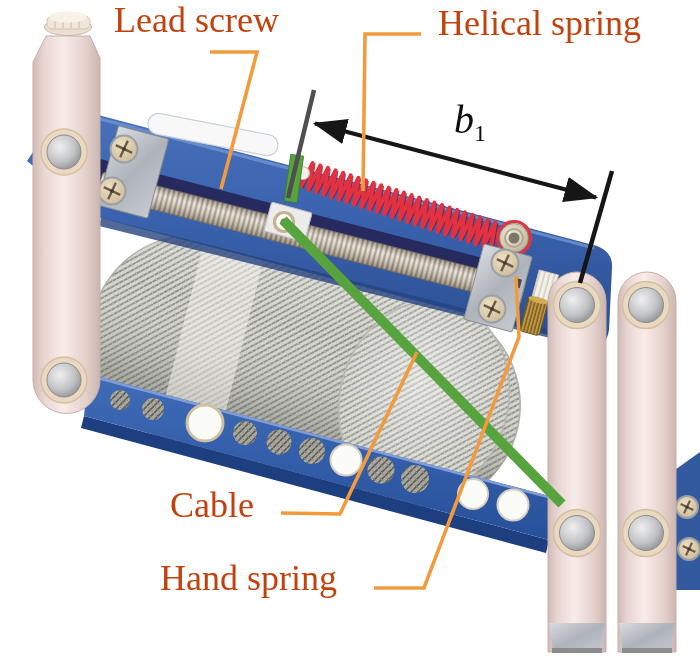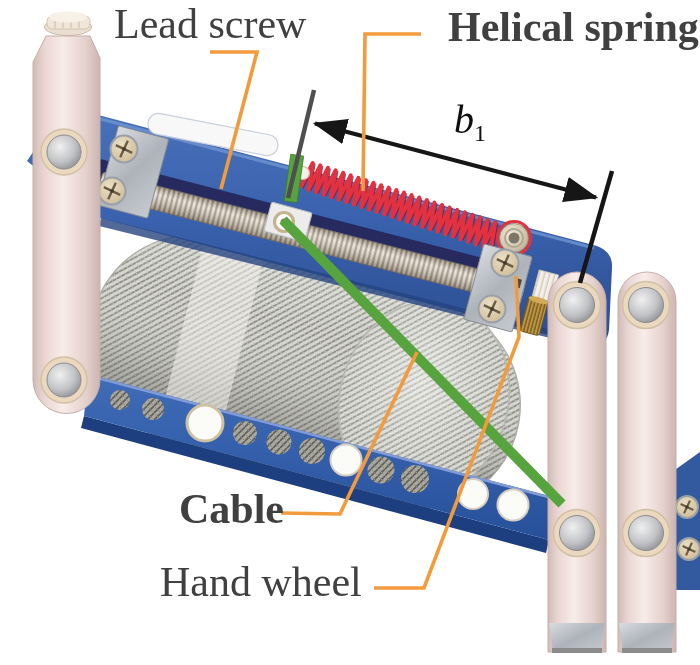--- a/index.html
+++ b/index.html
@@ -1,19 +1,19 @@
 <!DOCTYPE html>
 <html><head>
 <meta charset="utf-8">
 <style>
   html,body{margin:0;padding:0;background:#fff;}
   .stage{position:relative;width:700px;height:665px;background:#fff;overflow:hidden;
          font-family:"Liberation Serif","DejaVu Serif",serif;}
   .stage svg{position:absolute;left:0;top:0;}
-  .fig-label{position:absolute;color:#404040;font-size:42px;line-height:1.05;white-space:nowrap;
+  .fig-label{position:absolute;color:#c2410c;font-size:36px;line-height:1.05;white-space:nowrap;
              font-family:"Liberation Serif","DejaVu Serif",serif;}
   .dim-label{position:absolute;color:#0e0e0e;white-space:nowrap;margin-left:8px;}
   .dim-label .sym{font-style:italic;font-size:40px;}
   .dim-label sub{font-size:24px;font-style:normal;vertical-align:-8px;}
 </style>
 </head>
 <body>
 
 <div class="stage">
 
@@ -308,18 +308,18 @@
 
   <g stroke="#f29b3d" stroke-width="3.6" fill="none">
     <polyline points="210,52 257,52 221,189"></polyline>
     <polyline points="421,34 365,34 363,191"></polyline>
     <polyline points="281,513 340,514 417,352"></polyline>
     <polyline points="374,588 424,588 519,337 516,276"></polyline>
   </g>
 </svg>
 
 <div class="fig-label" style="left:114px; top:2px;">Lead screw</div>
-<div class="fig-label" style="left:448px; top:5px;font-weight:bold;">Helical spring</div>
+<div class="fig-label" style="left:438px; top:5px;">Helical spring</div>
 <div class="dim-label" style="left:446px; top:96px;"><span class="sym">b</span><sub>1</sub></div>
-<div class="fig-label" style="left:179px; top:487px;font-weight:bold;">Cable</div>
-<div class="fig-label" style="left:160px; top:560px;">Hand wheel</div>
+<div class="fig-label" style="left:170px; top:487px;">Cable</div>
+<div class="fig-label" style="left:160px; top:560px;">Hand spring</div>
 
 </div>
 
 </body></html>

